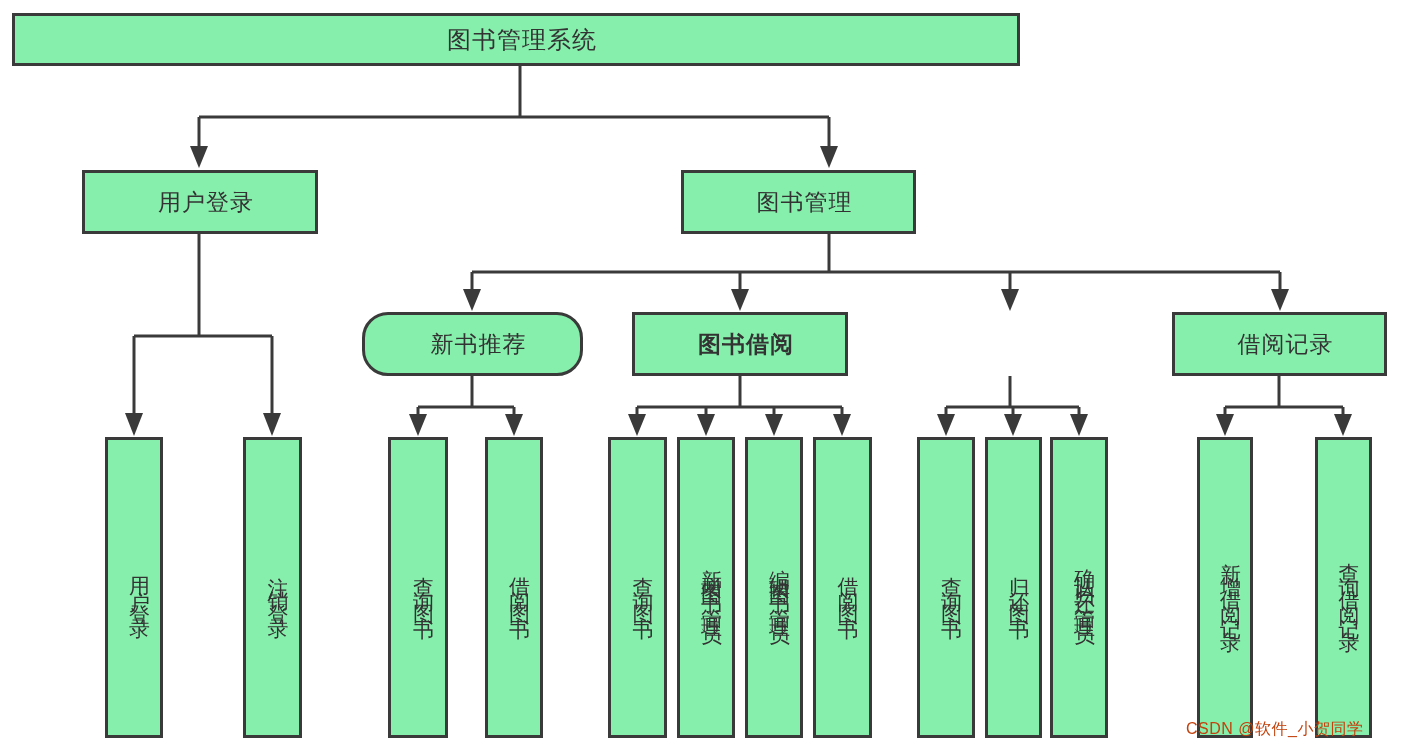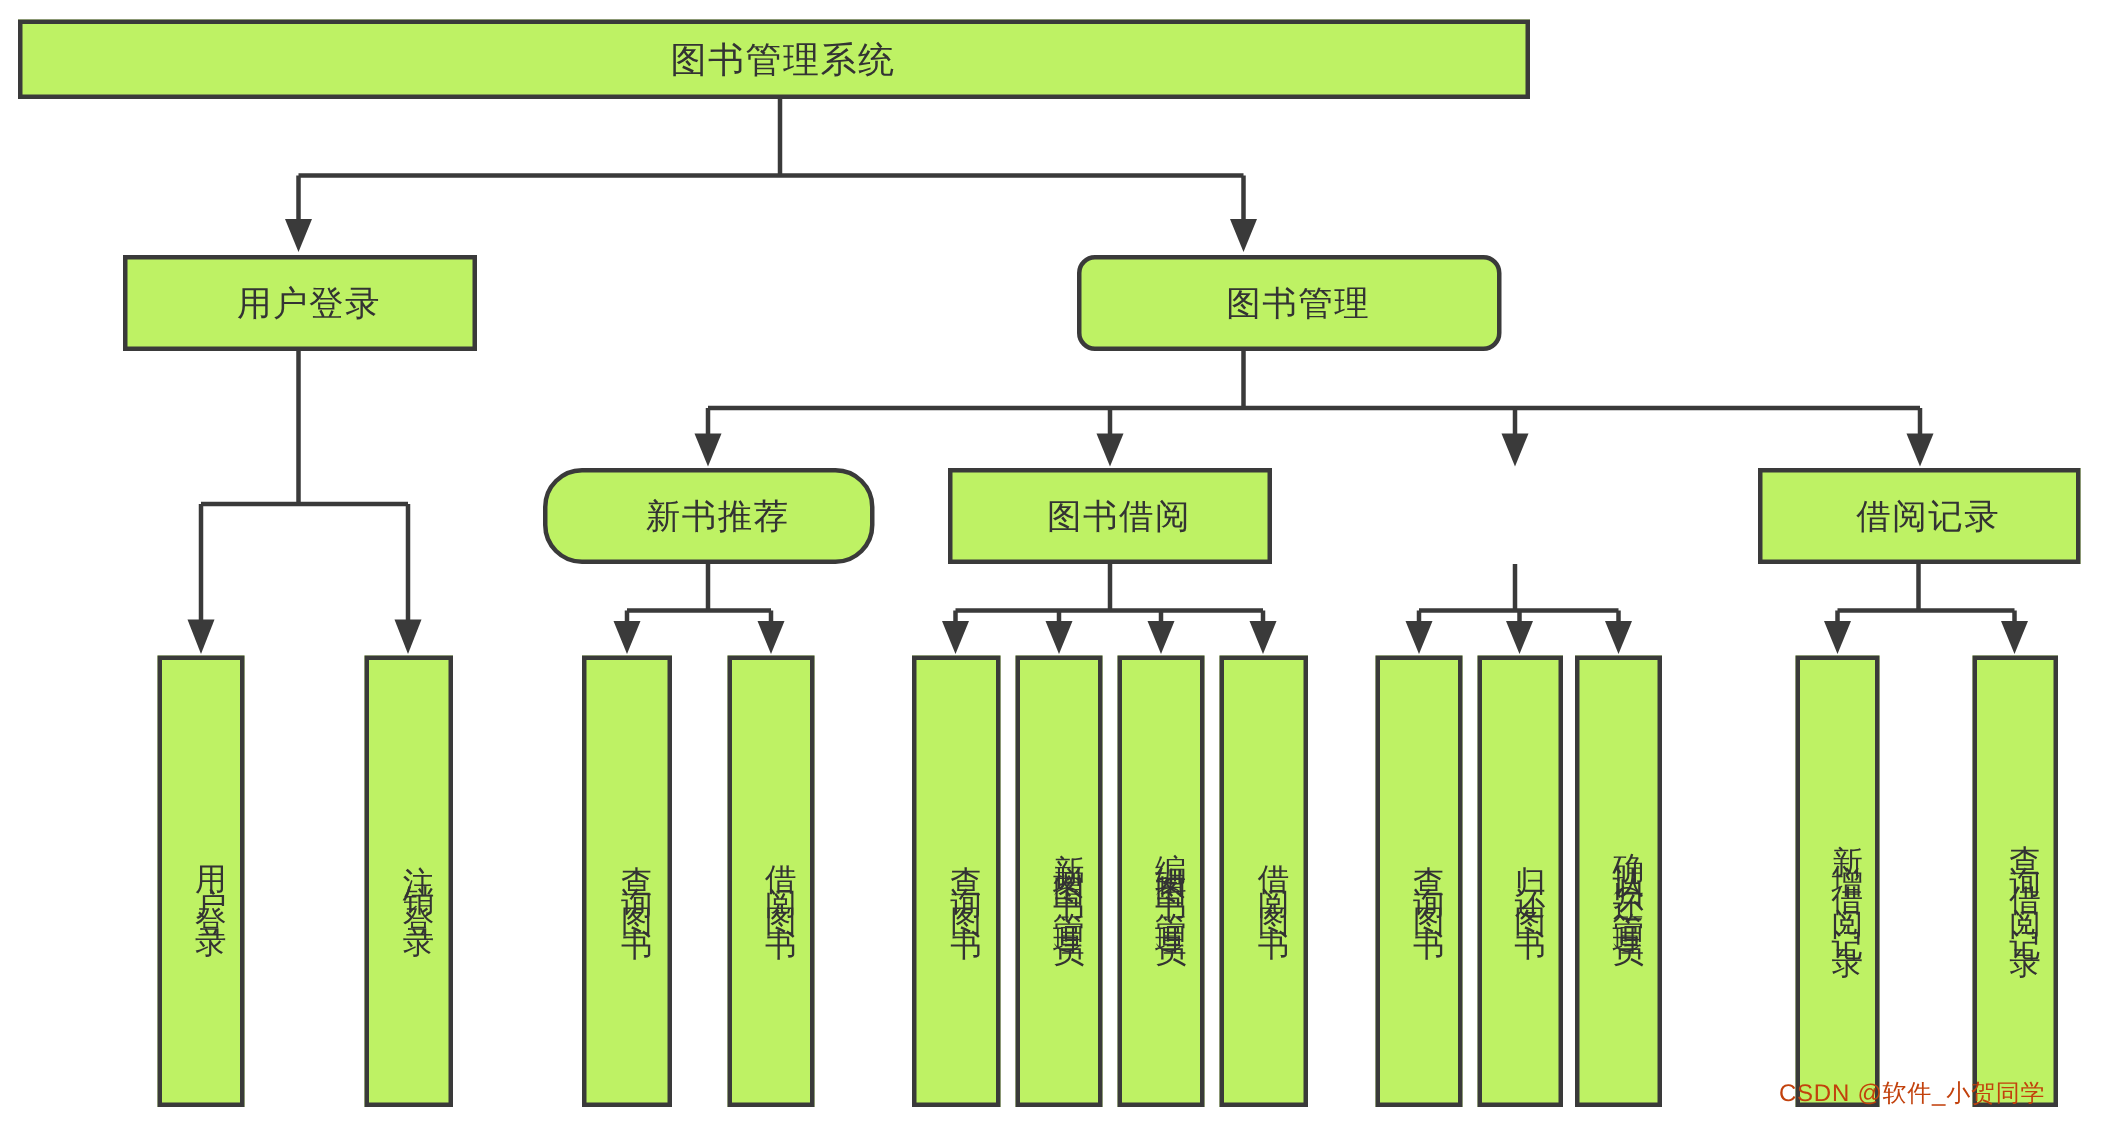--- a/index.html
+++ b/index.html
@@ -1,25 +1,25 @@
 <!DOCTYPE html>
 <html><head>
 <meta charset="utf-8">
 <style>
   html,body{margin:0;padding:0;background:#fff;}
   #stage{position:relative;width:1405px;height:747px;background:#fff;overflow:hidden;
          font-family:"Liberation Sans","DejaVu Sans",sans-serif;color:#333;}
   #wires{position:absolute;left:0;top:0;width:1405px;height:747px;}
-  .box{position:absolute;box-sizing:border-box;border:3px solid #3a3a3a;background:#bef264;
+  .box{position:absolute;box-sizing:border-box;border:3px solid #3a3a3a;background:#86efac;
        display:flex;align-items:center;justify-content:center;text-align:left;padding-left:12px;}
   .hlabel{font-size:23px;letter-spacing:1px;white-space:nowrap;}
   .root{left:12px;top:13px;width:1008px;height:53px;}
   .root .hlabel{font-size:24px;}
   .lvl1a{left:82px;top:170px;width:236px;height:64px;}
-  .lvl1b{left:718px;top:170px;width:283px;height:64px;border-radius:12px;}
+  .lvl1b{left:681px;top:170px;width:235px;height:64px;}
   .lvl2{top:312px;height:64px;}
   .leaf{top:437px;height:301px;}
   .vtext{writing-mode:vertical-rl;text-orientation:mixed;font-size:21px;
          letter-spacing:14px;line-height:1;white-space:nowrap;}
   .vtext.long{letter-spacing:8px;}
   .watermark{position:absolute;left:1186px;top:719px;font-size:16px;color:#c2410c;
              white-space:nowrap;letter-spacing:0.5px;}
   svg path{stroke:#3a3a3a;stroke-width:3;fill:none;}
   svg polygon{fill:#3a3a3a;stroke:none;}
 </style>
@@ -104,21 +104,21 @@
   <div class="box lvl1a">
     <span class="hlabel">用户登录</span>
   </div>
   <div class="box lvl1b">
     <span class="hlabel">图书管理</span>
   </div>
 
   <div class="box lvl2" style="left:362px;width:221px;border-radius:26px;">
     <span class="hlabel">新书推荐</span>
   </div>
-  <div class="box lvl2" style="left:632px;width:216px;">
+  <div class="box lvl2" style="left:632px;width:216px;font-weight:bold;">
     <span class="hlabel">图书借阅</span>
   </div>
   <div class="box lvl2" style="left:1172px;width:215px;font-family:Liberation Serif, serif;">
     <span class="hlabel">借阅记录</span>
   </div>
 
   <div class="box leaf" style="left:105px;width:58px;">
     <span class="vtext">用户登录</span>
   </div>
   <div class="box leaf" style="left:243px;width:59px;">

